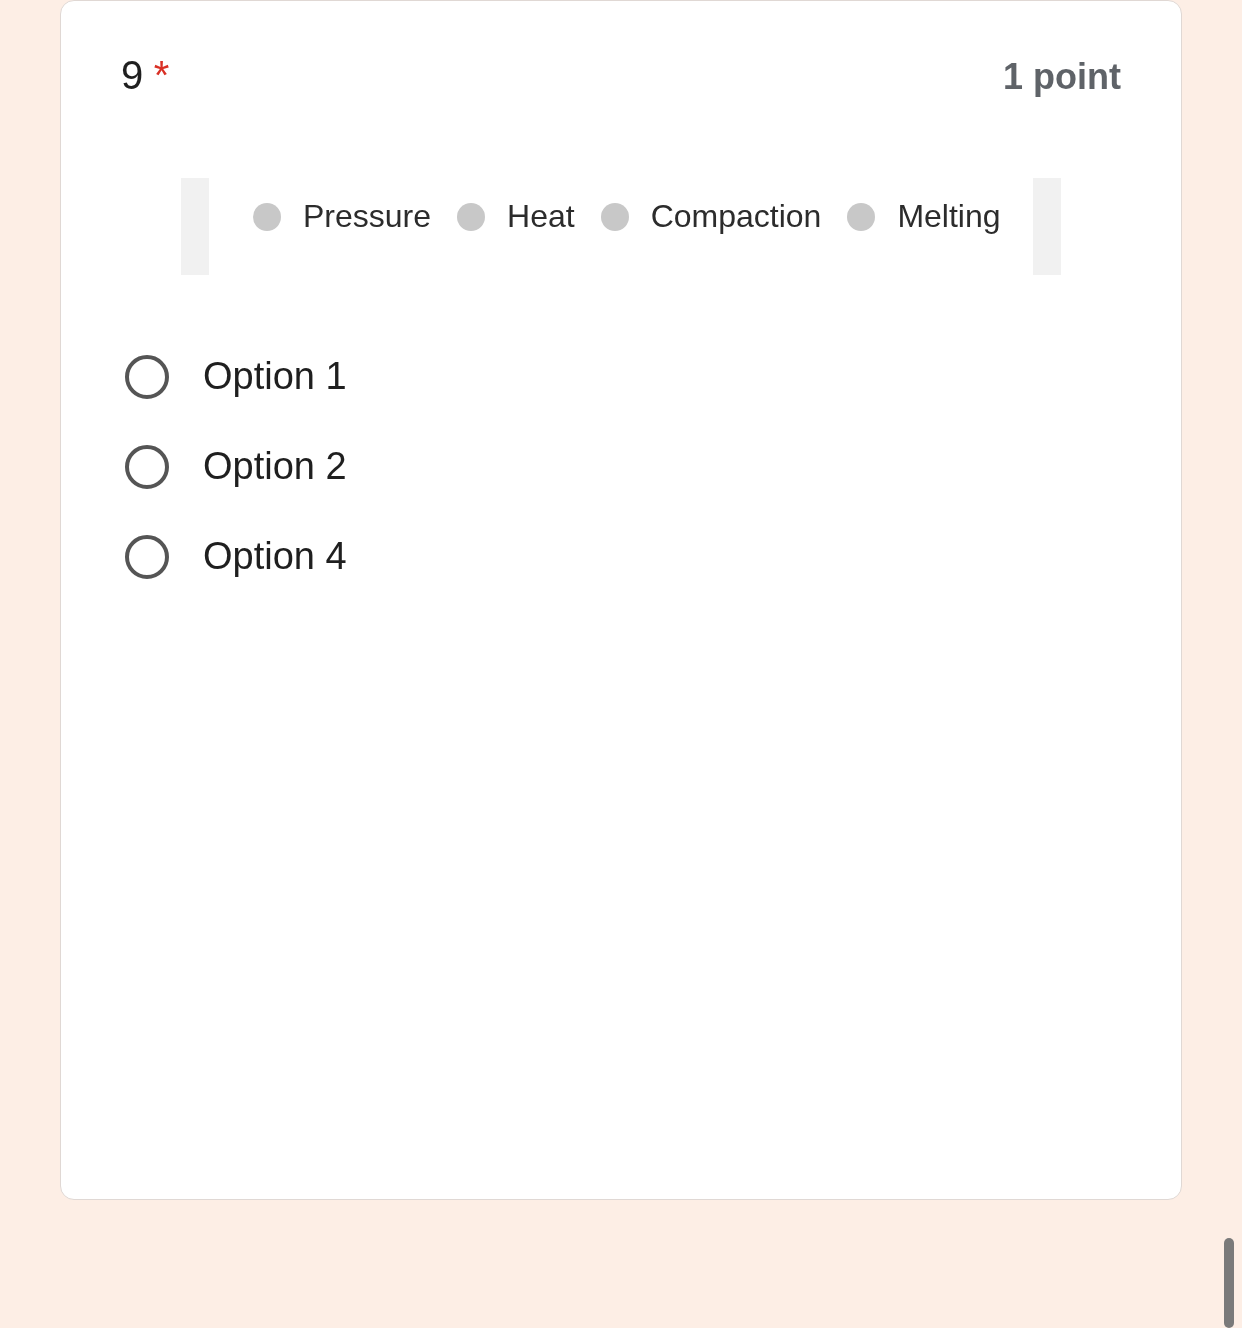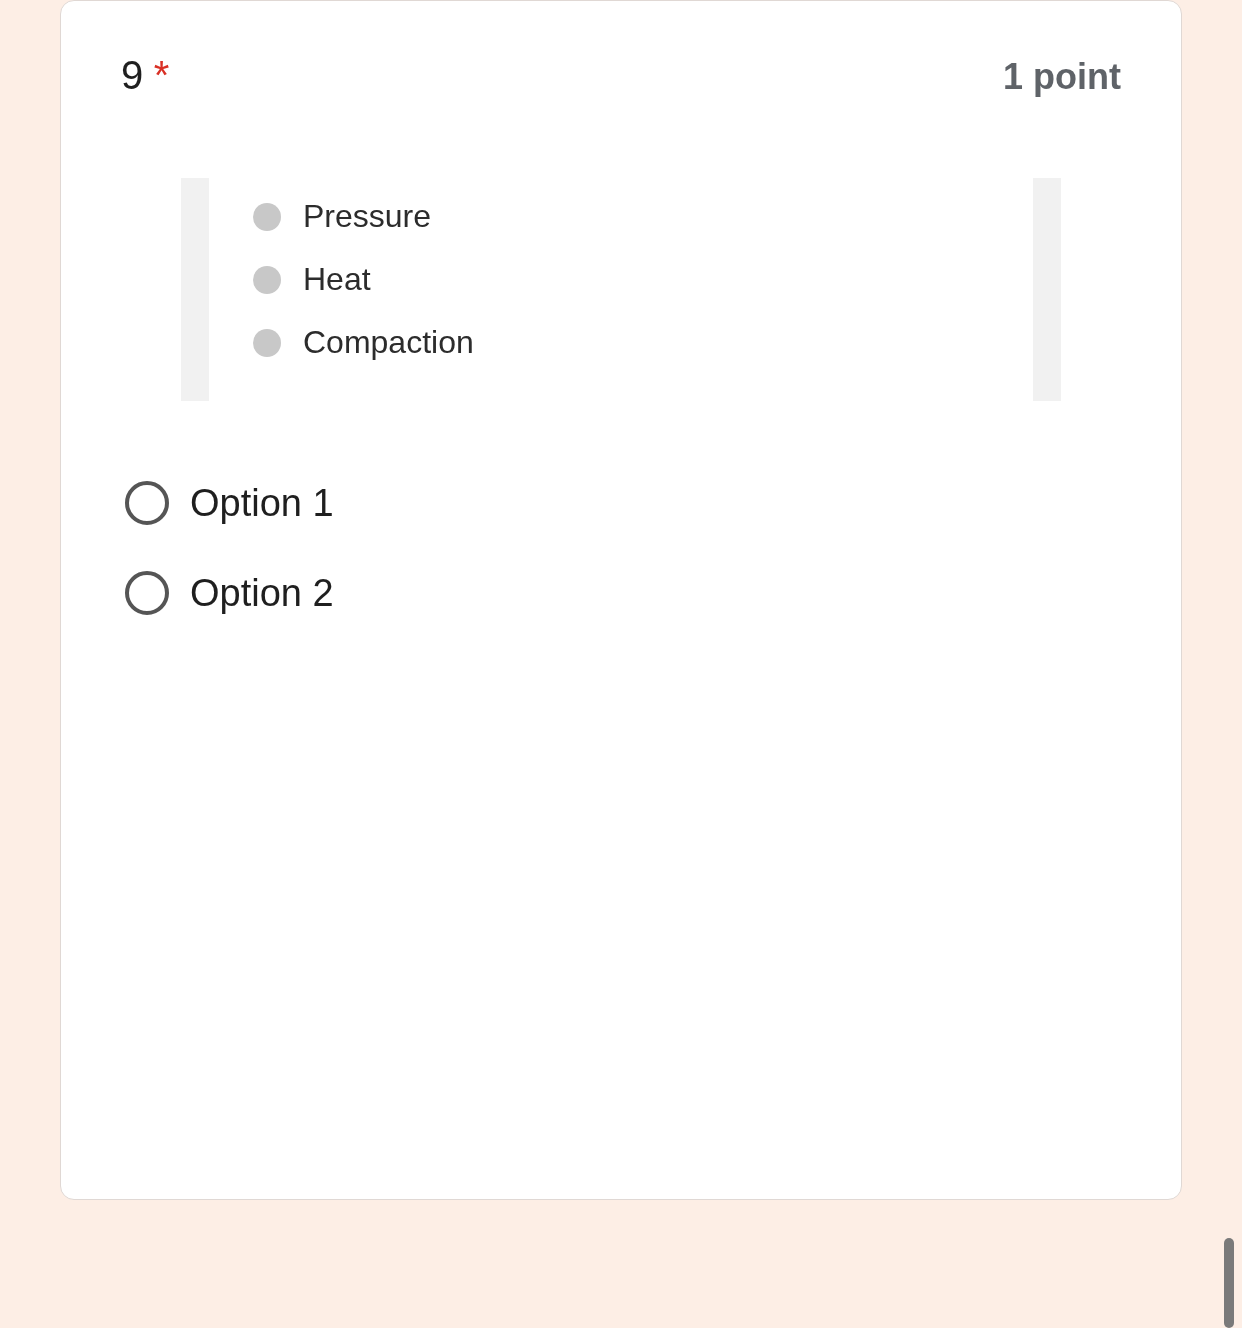--- a/index.html
+++ b/index.html
@@ -50,21 +50,21 @@
     padding: 20px 40px 40px 40px;
   }
   .embedded-question {
     font-size: 34px;
     color: #2c2c2c;
     line-height: 1.6;
     margin-bottom: 40px;
   }
   .embedded-options {
     display: flex;
-    flex-direction: column;
+    flex-direction: row;
     gap: 26px;
     padding-left: 4px;
   }
   .embedded-option {
     display: flex;
     align-items: center;
     gap: 22px;
     font-size: 32px;
     color: #2c2c2c;
   }
@@ -77,22 +77,21 @@
   }
   .answer-options {
     display: flex;
     flex-direction: column;
     gap: 46px;
     margin-top: 80px;
     padding-left: 4px;
   }
   .answer-option {
     display: flex;
-    align-items: center;
-    gap: 21px;
+    gap: 34px;
     cursor: pointer;
   }
   .radio-circle {
     width: 44px;
     height: 44px;
     border: 4px solid #555;
     border-radius: 50%;
     flex-shrink: 0;
     background: #fff;
   }
@@ -131,29 +130,37 @@
           <span>Pressure</span>
         </div>
         <div class="embedded-option">
           <span class="dot"></span>
           <span>Heat</span>
         </div>
         <div class="embedded-option">
           <span class="dot"></span>
           <span>Compaction</span>
         </div>
+        <div class="embedded-option">
+          <span class="dot"></span>
+          <span>Melting</span>
+        </div>
       </div>
     </div>
 
     <div class="answer-options">
       <label class="answer-option">
         <span class="radio-circle"></span>
         <span class="answer-label">Option 1</span>
       </label>
       <label class="answer-option">
         <span class="radio-circle"></span>
         <span class="answer-label">Option 2</span>
       </label>
+      <label class="answer-option">
+        <span class="radio-circle"></span>
+        <span class="answer-label">Option 4</span>
+      </label>
     </div>
 
   </div>
   <div class="scroll-handle"></div>
 </div>
 
 </body></html>

